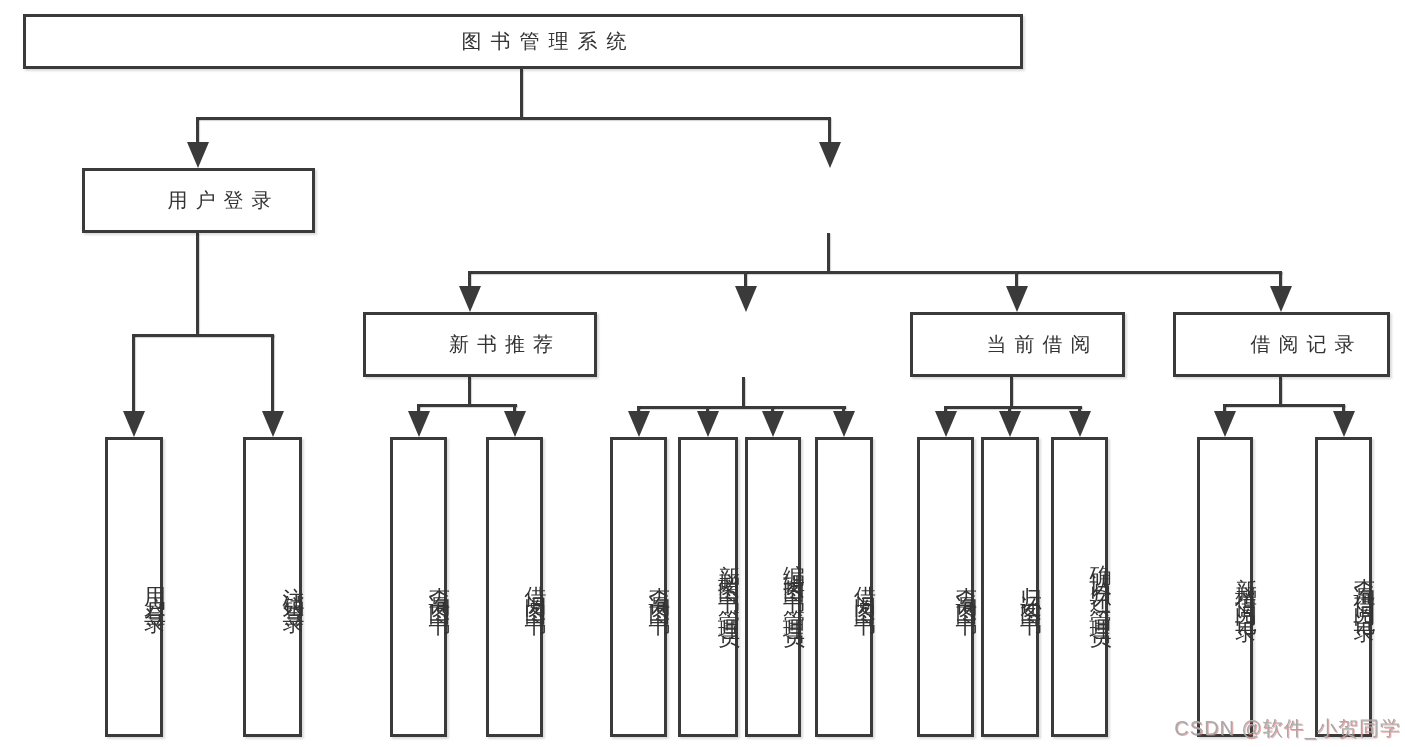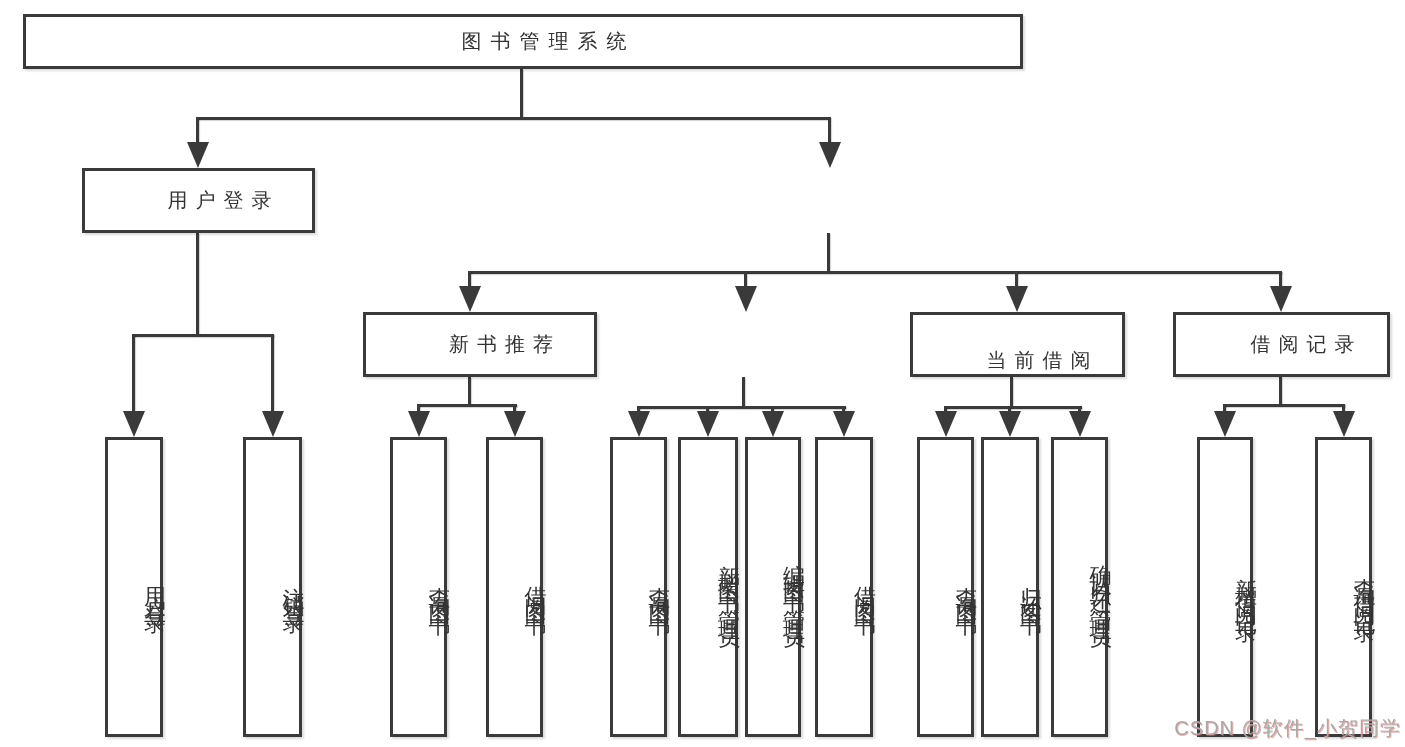--- a/index.html
+++ b/index.html
@@ -90,21 +90,21 @@
     <span>图书管理系统</span>
   </div>
 
   <div class="box hbox" style="left:82px;top:168px;width:233px;height:65px;">
     <span>用户登录</span>
   </div>
 
   <div class="box hbox" style="left:363px;top:312px;width:234px;height:65px;">
     <span>新书推荐</span>
   </div>
-  <div class="box hbox" style="left:910px;top:312px;width:215px;height:65px;align-items:flex-end;">
+  <div class="box hbox" style="left:910px;top:312px;width:215px;height:65px;">
     <span>当前借阅</span>
   </div>
   <div class="box hbox" style="left:1173px;top:312px;width:217px;height:65px;">
     <span>借阅记录</span>
   </div>
 
   <div class="box vbox" style="left:105px;top:437px;width:58px;height:300px;">
     <span class="vtext">用户登录</span>
   </div>
   <div class="box vbox" style="left:243px;top:437px;width:59px;height:300px;">

